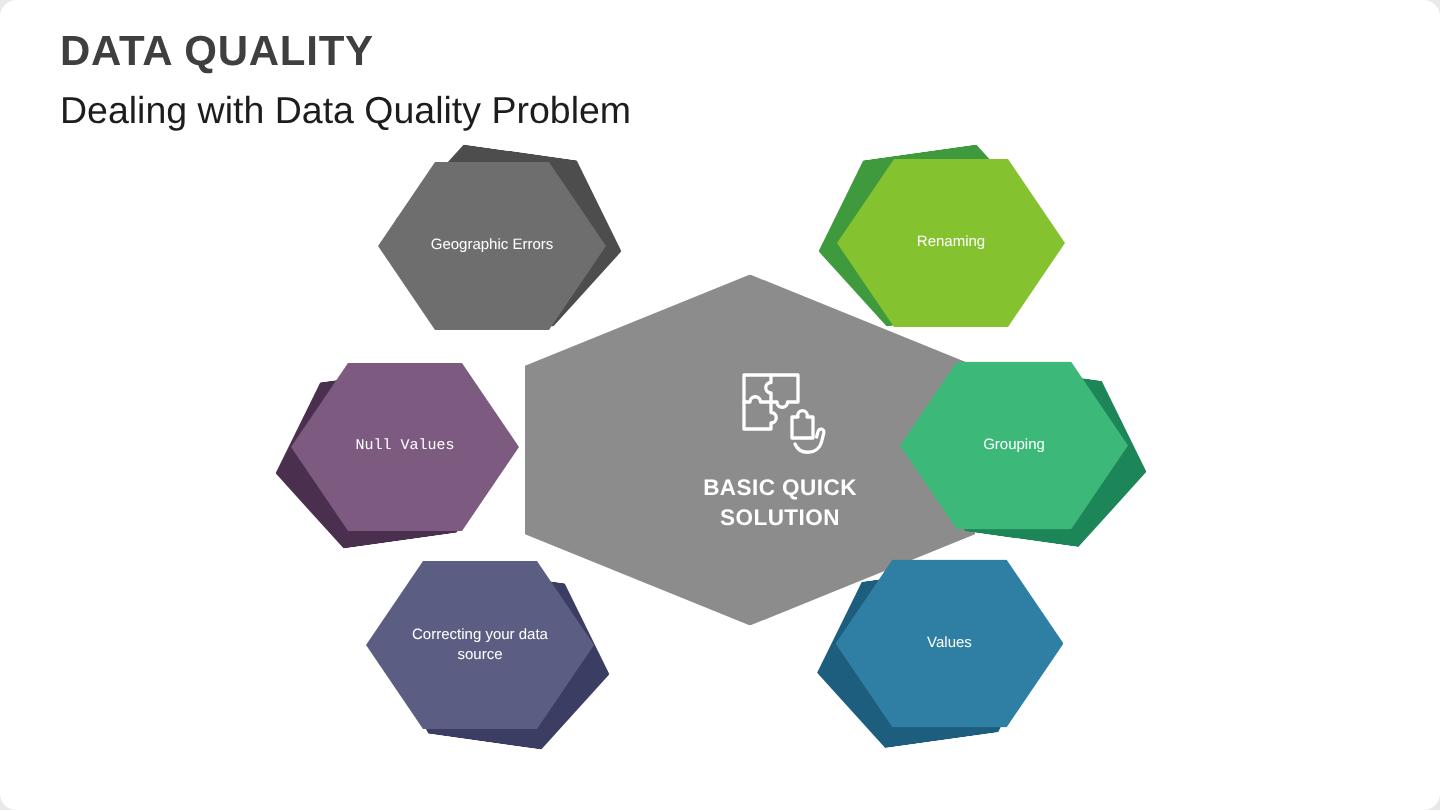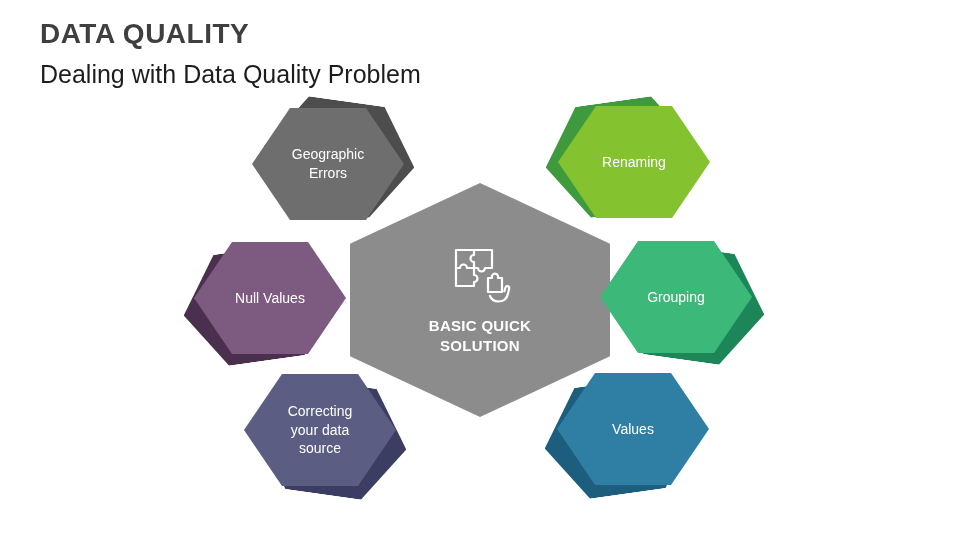--- a/index.html
+++ b/index.html
@@ -2,49 +2,50 @@
 <html><head>
 <meta charset="utf-8">
 <style>
   html,body{margin:0;padding:0;background:#e9e9e9;}
   .slide{
     position:relative;
     width:960px;height:540px;
     background:#ffffff;
     overflow:hidden;
     font-family:"Liberation Sans", sans-serif;
+    border-radius:11px;
   }
   .title{
     position:absolute;left:40px;top:18px;
     font-size:28px;font-weight:bold;color:#3f3f3f;
     letter-spacing:0.5px;
   }
   .subtitle{
     position:absolute;left:40px;top:60px;
     font-size:25px;color:#1d1d1d;
   }
 
   
   .hexwrap{position:absolute;width:152px;height:112px;}
   .hex{
     position:absolute;inset:0;
     clip-path:polygon(25% 0%,75% 0%,100% 50%,75% 100%,25% 100%,0% 50%);
     display:flex;align-items:center;justify-content:center;
   }
   .hex.front{
-    color:#ffffff;font-size:14px;line-height:1.35;
+    color:#ffffff;font-size:10px;line-height:1.35;
     text-align:center;
   }
   .hex-label{padding:0 30px;}
 
   .geo{left:252px;top:108px;}
   .geo .back{transform:translate(11px,-7px) rotate(8deg);}
   .ren{left:558px;top:106px;}
   .ren .back{transform:translate(-13px,-5px) rotate(-8deg);}
-  .nul{left:194px;top:242px;}
+  .nul{left:194px;top:242px;font-family:Liberation Mono, monospace;}
   .nul .back{transform:translate(-11px,7px) rotate(-8deg);}
   .grp{left:600px;top:241px;}
   .grp .back{transform:translate(13px,7px) rotate(8deg);}
   .cor{left:244px;top:374px;}
   .cor .back{transform:translate(11px,9px) rotate(8deg);}
   .ali{left:557px;top:373px;}
   .ali .back{transform:translate(-13px,9px) rotate(-8deg);}
 
   
   .center-hex{
@@ -61,21 +62,21 @@
   .center-icon svg{display:block;}
 </style>
 </head>
 <body>
 
 <div class="slide">
 
   <div class="title">DATA QUALITY</div>
   <div class="subtitle">Dealing with Data Quality Problem</div>
 
-  <div class="center-hex" style="background: rgb(140, 140, 140);">
+  <div class="center-hex" style="background: rgb(140, 140, 140); padding-left: 40px;">
     <div class="center-icon">
       <svg width="68" height="62" viewBox="0 0 68 62" fill="none" stroke="#ffffff" stroke-width="2.2" stroke-linejoin="round" stroke-linecap="round">
 
         <path d="M10 6 H46 V24 H39 a3.5 3.5 0 0 1 -7 0 H28 V31 a3.5 3.5 0 0 1 0 7 V42 H10 Z"></path>
 
         <path d="M28 6 V11 a3.5 3.5 0 0 0 0 7 V24"></path>
         <path d="M10 24 H14 a3.5 3.5 0 0 1 7 0 H28"></path>
 
         <path d="M42 34 h4 a3.2 3.2 0 1 1 6 0 h4 v14 h-14 z"></path>
 

